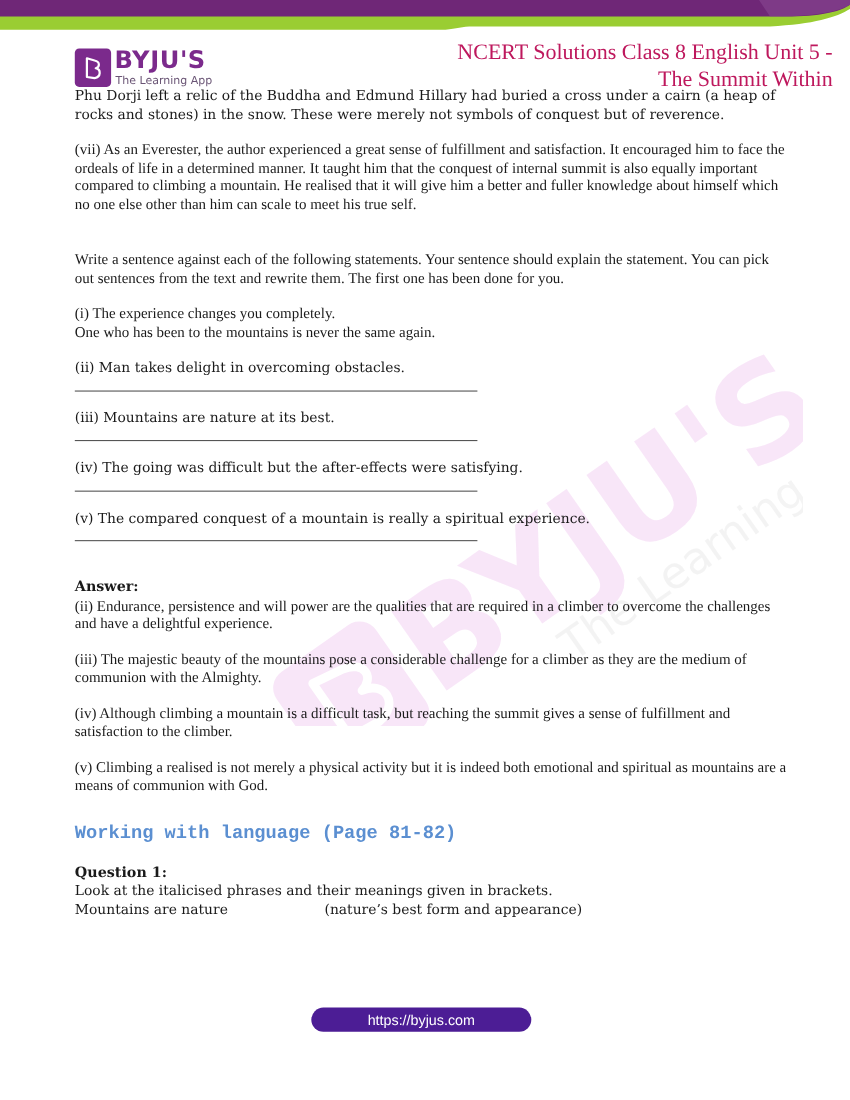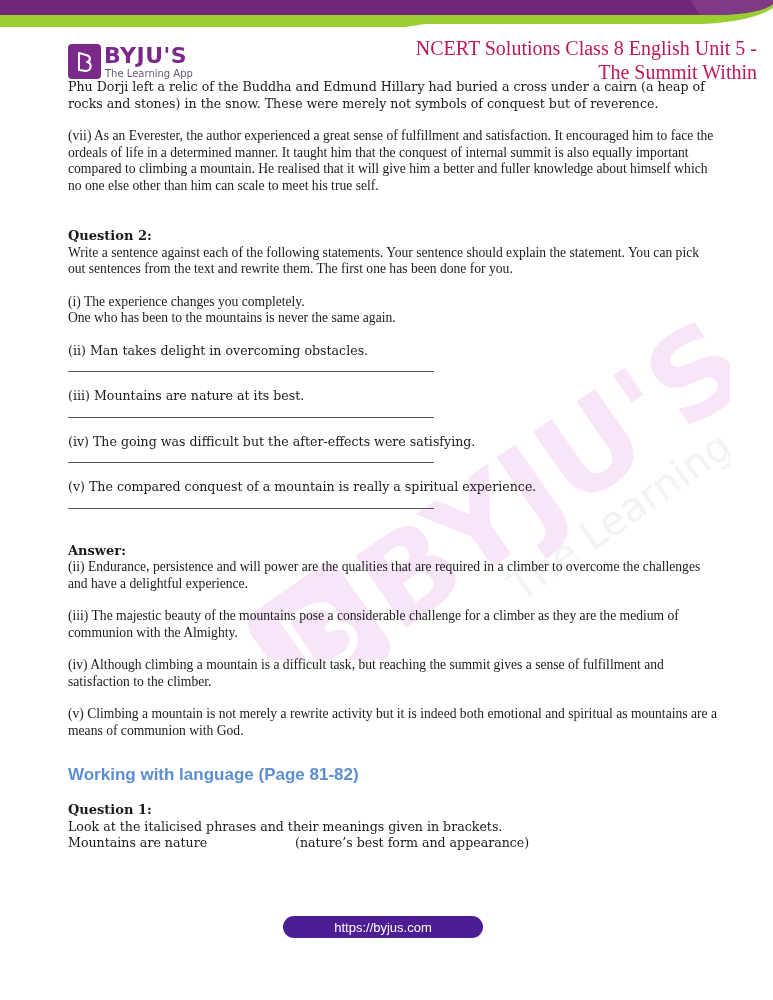--- a/index.html
+++ b/index.html
@@ -45,21 +45,21 @@
     .gap-s { height: 16px; }
     .gap-m { height: 25px; }
     .gap-l { height: 34px; }
     .q-label {
       font-family: "DejaVu Serif", "Liberation Serif", serif; font-weight: bold; font-size: 13px;
     }
     .georgia { font-family: "DejaVu Serif", "Liberation Serif", serif; font-size: 12.6px; }
     .underlined { }
     .blank-line { width: 366px; border-bottom: 1px solid #555; height: 12px; }
     .section-heading {
-      font-family: Liberation Sans, sans-serif; font-weight: bold; font-size: 17px;
+      font-family: Liberation Mono, monospace; font-weight: bold; font-size: 17px;
       color: #5b8fd1; line-height: 22px;
     }
     .meaning-row { display: flex; }
     .meaning-row .phrase { width: 227px; }
 
     
     .footer-pill {
       position: absolute; left: 283px; top: 916px; width: 200px; height: 22px;
       background: #4c1d95; border-radius: 11px; color: #ffffff;
       font-family: "Liberation Sans", "DejaVu Sans", sans-serif; font-size: 13px;
@@ -104,21 +104,20 @@
     </g>
   </svg>
 </div>
 
 <div class="content">
   <p class="georgia">Phu Dorji left a relic of the Buddha and Edmund Hillary had buried a cross under a cairn (a heap of rocks and stones) in the snow. These were merely not symbols of conquest but of reverence.</p>
   <div class="gap-s"></div>
   <p>(vii) As an Everester, the author experienced a great sense of fulfillment and satisfaction. It encouraged him to face the ordeals of life in a determined manner. It taught him that the conquest of internal summit is also equally important compared to climbing a mountain. He realised that it will give him a better and fuller knowledge about himself which no one else other than him can scale to meet his true self.</p>
 
   <div class="gap-l"></div>
-  <p class="q-label">Question 2:</p>
   <p>Write a sentence against each of the following statements. Your sentence should explain the statement. You can pick out sentences from the text and rewrite them. The first one has been done for you.</p>
   <div class="gap-s"></div>
   <p>(i) The experience changes you completely.</p>
   <p><span class="underlined">One who has been to the mountains is never the same again</span><span>.</span></p>
 
   <div class="gap-s"></div>
   <p class="georgia">(ii) Man takes delight in overcoming obstacles.</p>
   <div class="blank-line"></div>
   <div class="gap-s"></div>
   <p class="georgia">(iii) Mountains are nature at its best.</p>
@@ -131,21 +130,21 @@
   <div class="blank-line"></div>
 
   <div class="gap-l"></div>
   <p class="q-label">Answer:</p>
   <p>(ii) Endurance, persistence and will power are the qualities that are required in a climber to overcome the challenges and have a delightful experience.</p>
   <div class="gap-s"></div>
   <p>(iii) The majestic beauty of the mountains pose a considerable challenge for a climber as they are the medium of communion with the Almighty.</p>
   <div class="gap-s"></div>
   <p>(iv)  Although climbing a mountain is a difficult task, but reaching the summit gives a sense of fulfillment and satisfaction to the climber.</p>
   <div class="gap-s"></div>
-  <p>(v) Climbing a mountain is not merely a rewrite activity but it is indeed both emotional and spiritual as mountains are a means of communion with God.</p>
+  <p>(v) Climbing a realised is not merely a physical activity but it is indeed both emotional and spiritual as mountains are a means of communion with God.</p>
 
   <div class="gap-m"></div>
   <p class="section-heading">Working with language (Page 81-82)</p>
   <div class="gap-s"></div>
   <p class="q-label">Question 1:</p>
   <p class="georgia">Look at the italicised phrases and their meanings given in brackets.</p>
   <div class="meaning-row georgia">
     <span class="phrase">Mountains are nature</span>
     <span>(nature’s best form and appearance)</span>
   </div>

